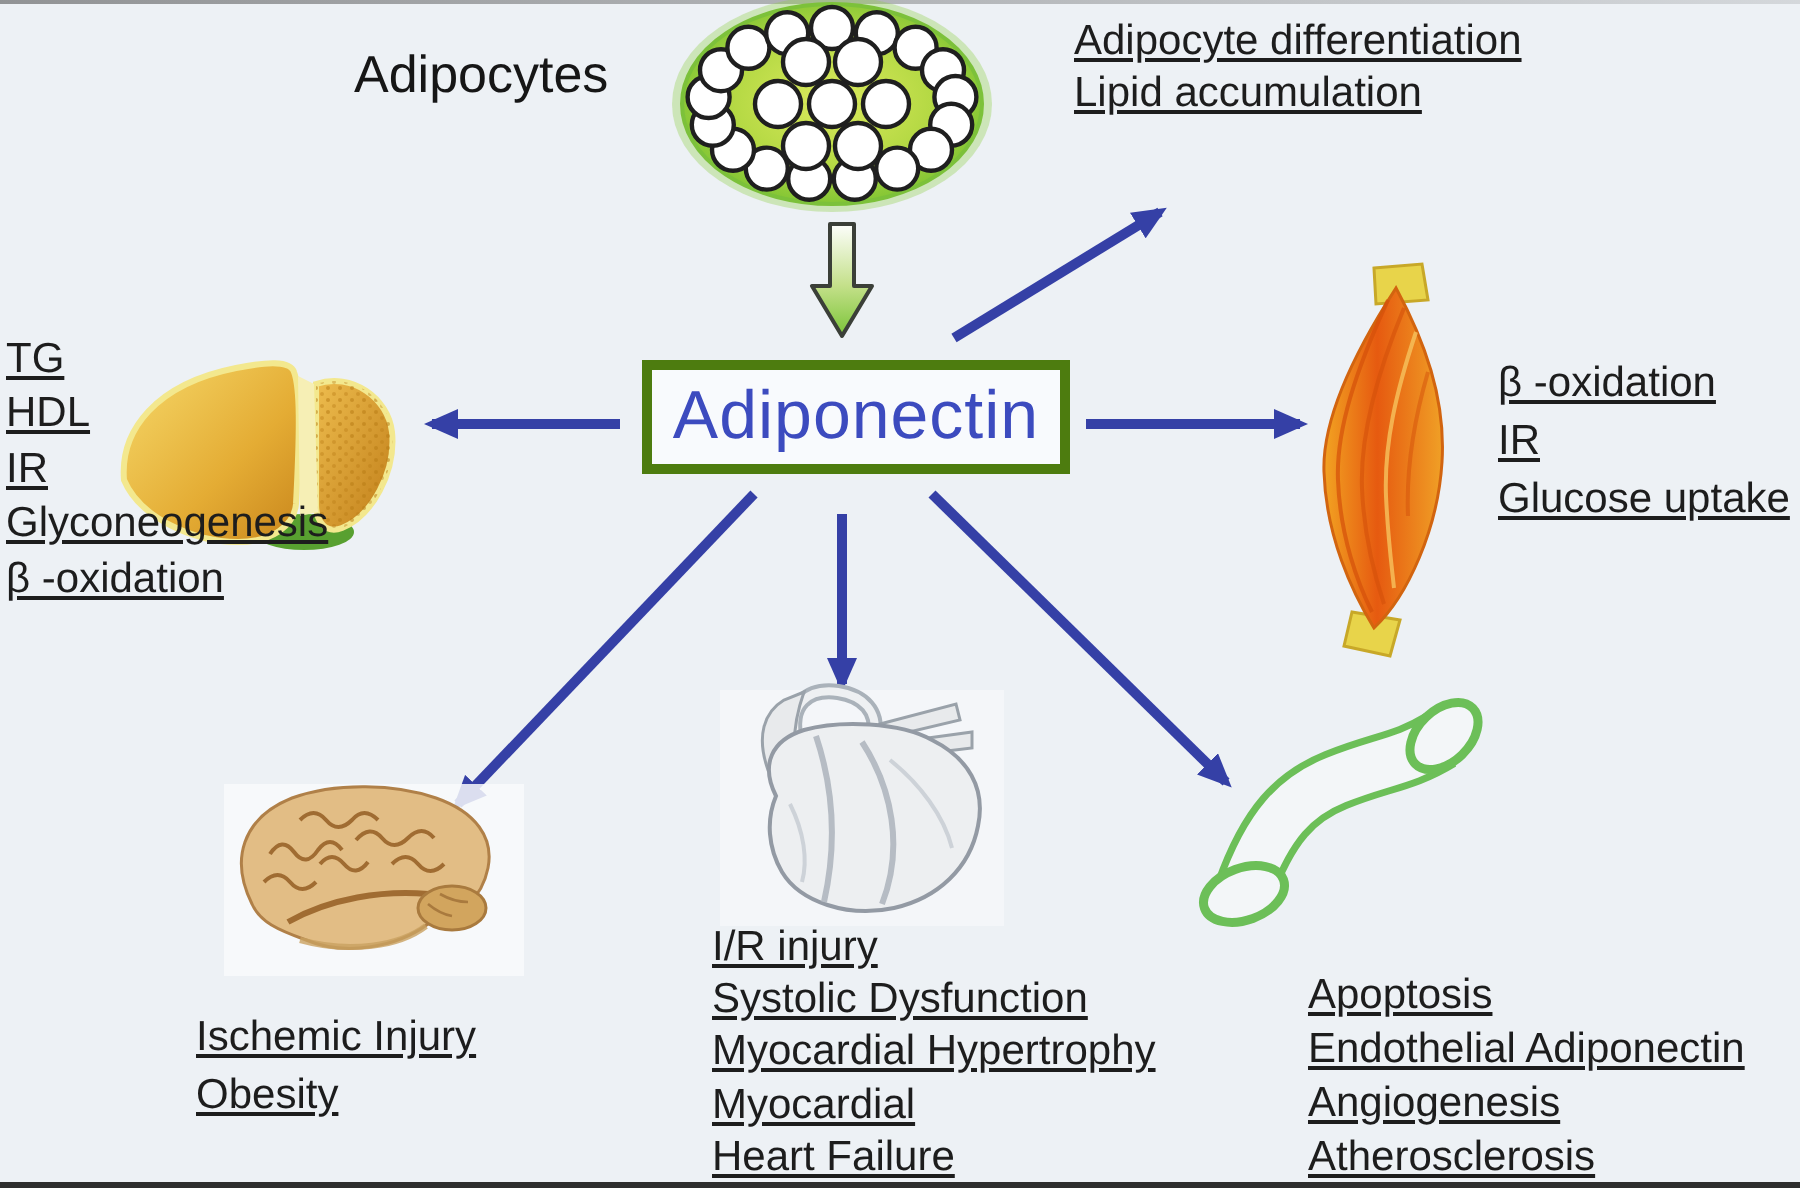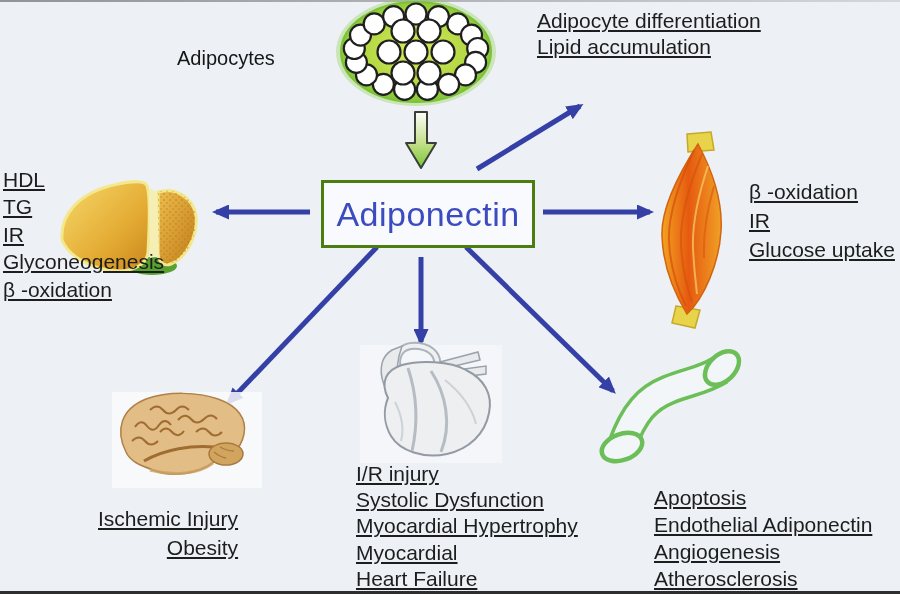--- a/index.html
+++ b/index.html
@@ -24,35 +24,35 @@
     color:#1d1d1d;
     font-weight:500;
     font-size:21px;
     line-height:27px;
     white-space:nowrap;
     text-decoration:underline;
   }
   .txt div{white-space:nowrap;}
   #adipocytes-label{
     position:absolute;left:177px;top:22px;
-    font-size:20px;font-weight:500;color:#161616;white-space:nowrap;margin-top:25px;
+    font-size:26px;font-weight:500;color:#161616;white-space:nowrap;
   }
   #adiponectin-box{
-    position:absolute;left:321px;top:180px;width:214px;height:68px;
-    border:3px solid #4d7c0f;background:#f8fafd;
+    position:absolute;left:321px;top:180px;width:214px;height:57px;
+    border:5px solid #4d7c0f;background:#f8fafd;
     display:flex;align-items:center;justify-content:center;
     box-sizing:border-box;
   }
   #adiponectin-box .word{
     color:#3c4bbf;font-size:34px;font-weight:500;letter-spacing:.5px;
   }
   #adipose-text{left:537px;top:8px;line-height:26px;}
   #liver-text{left:3px;top:166px;line-height:27.4px;}
   #muscle-text{left:749px;top:177px;line-height:29px;}
-  #brain-text{left:98px;top:504px;line-height:29px;text-align:right;}
+  #brain-text{left:98px;top:504px;line-height:29px;}
   #heart-text{left:356px;top:461px;line-height:26.2px;}
   #vessel-text{left:654px;top:484px;line-height:27px;}
 </style>
 </head>
 <body>
 
 <div id="figure">
   <div class="edge-top"></div>
 
   <svg class="layer" width="900" height="594" viewBox="0 0 900 594">
@@ -200,22 +200,22 @@
   <div id="adiponectin-box">
     <span class="word">Adiponectin</span>
   </div>
 
   <div id="adipose-text" class="txt">
     <div>Adipocyte differentiation</div>
     <div>Lipid accumulation</div>
   </div>
 
   <div id="liver-text" class="txt">
+    <div>TG</div>
     <div>HDL</div>
-    <div>TG</div>
     <div>IR</div>
     <div>Glyconeogenesis</div>
     <div>β -oxidation</div>
   </div>
 
   <div id="muscle-text" class="txt">
     <div>β -oxidation</div>
     <div>IR</div>
     <div>Glucose uptake</div>
   </div>

